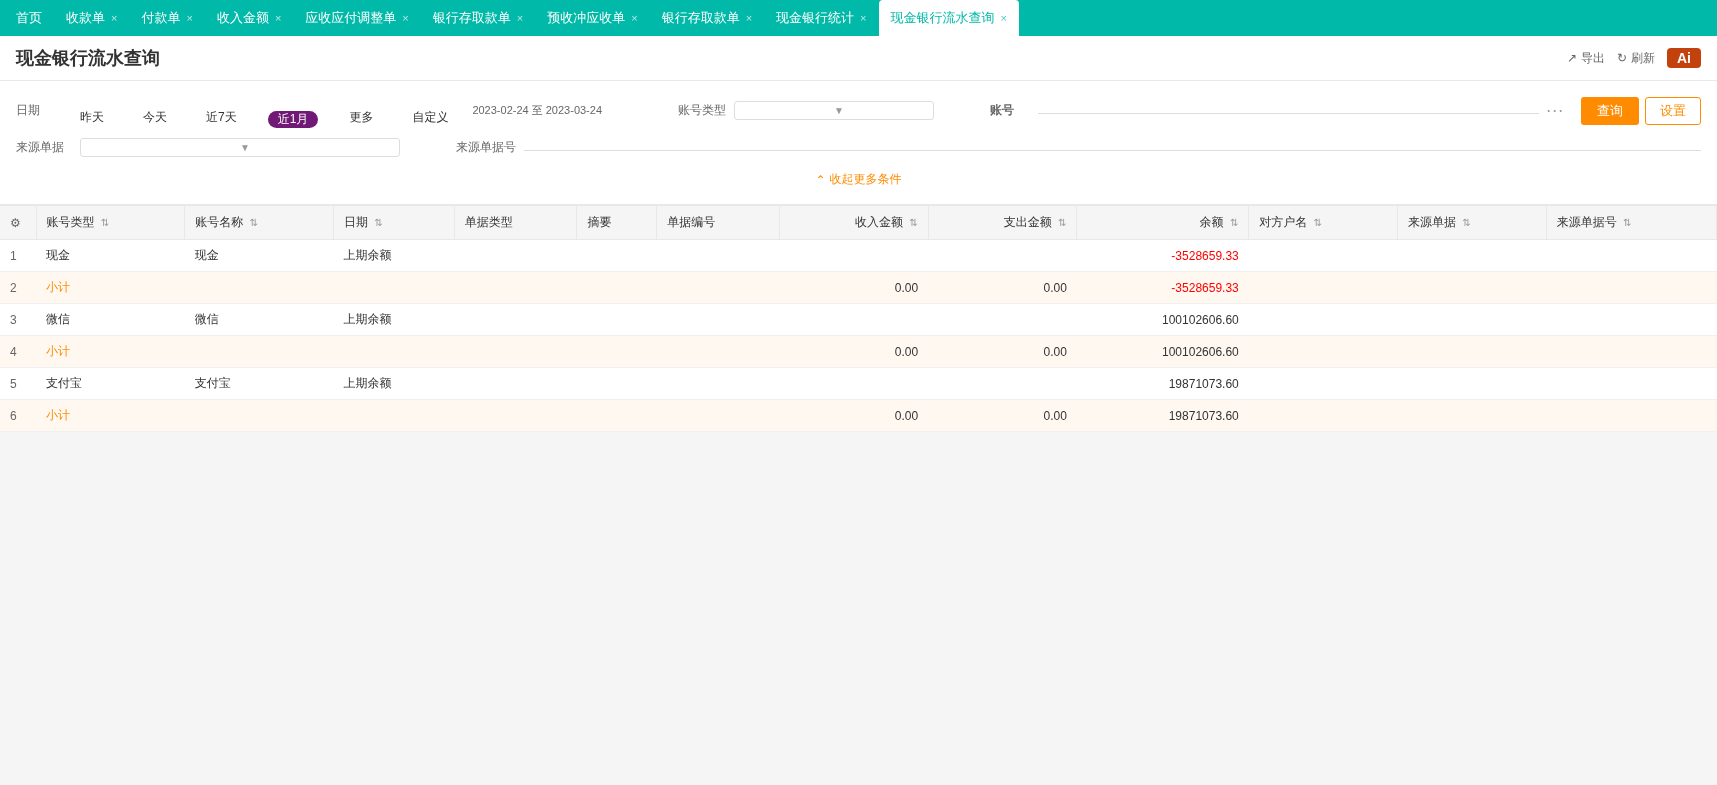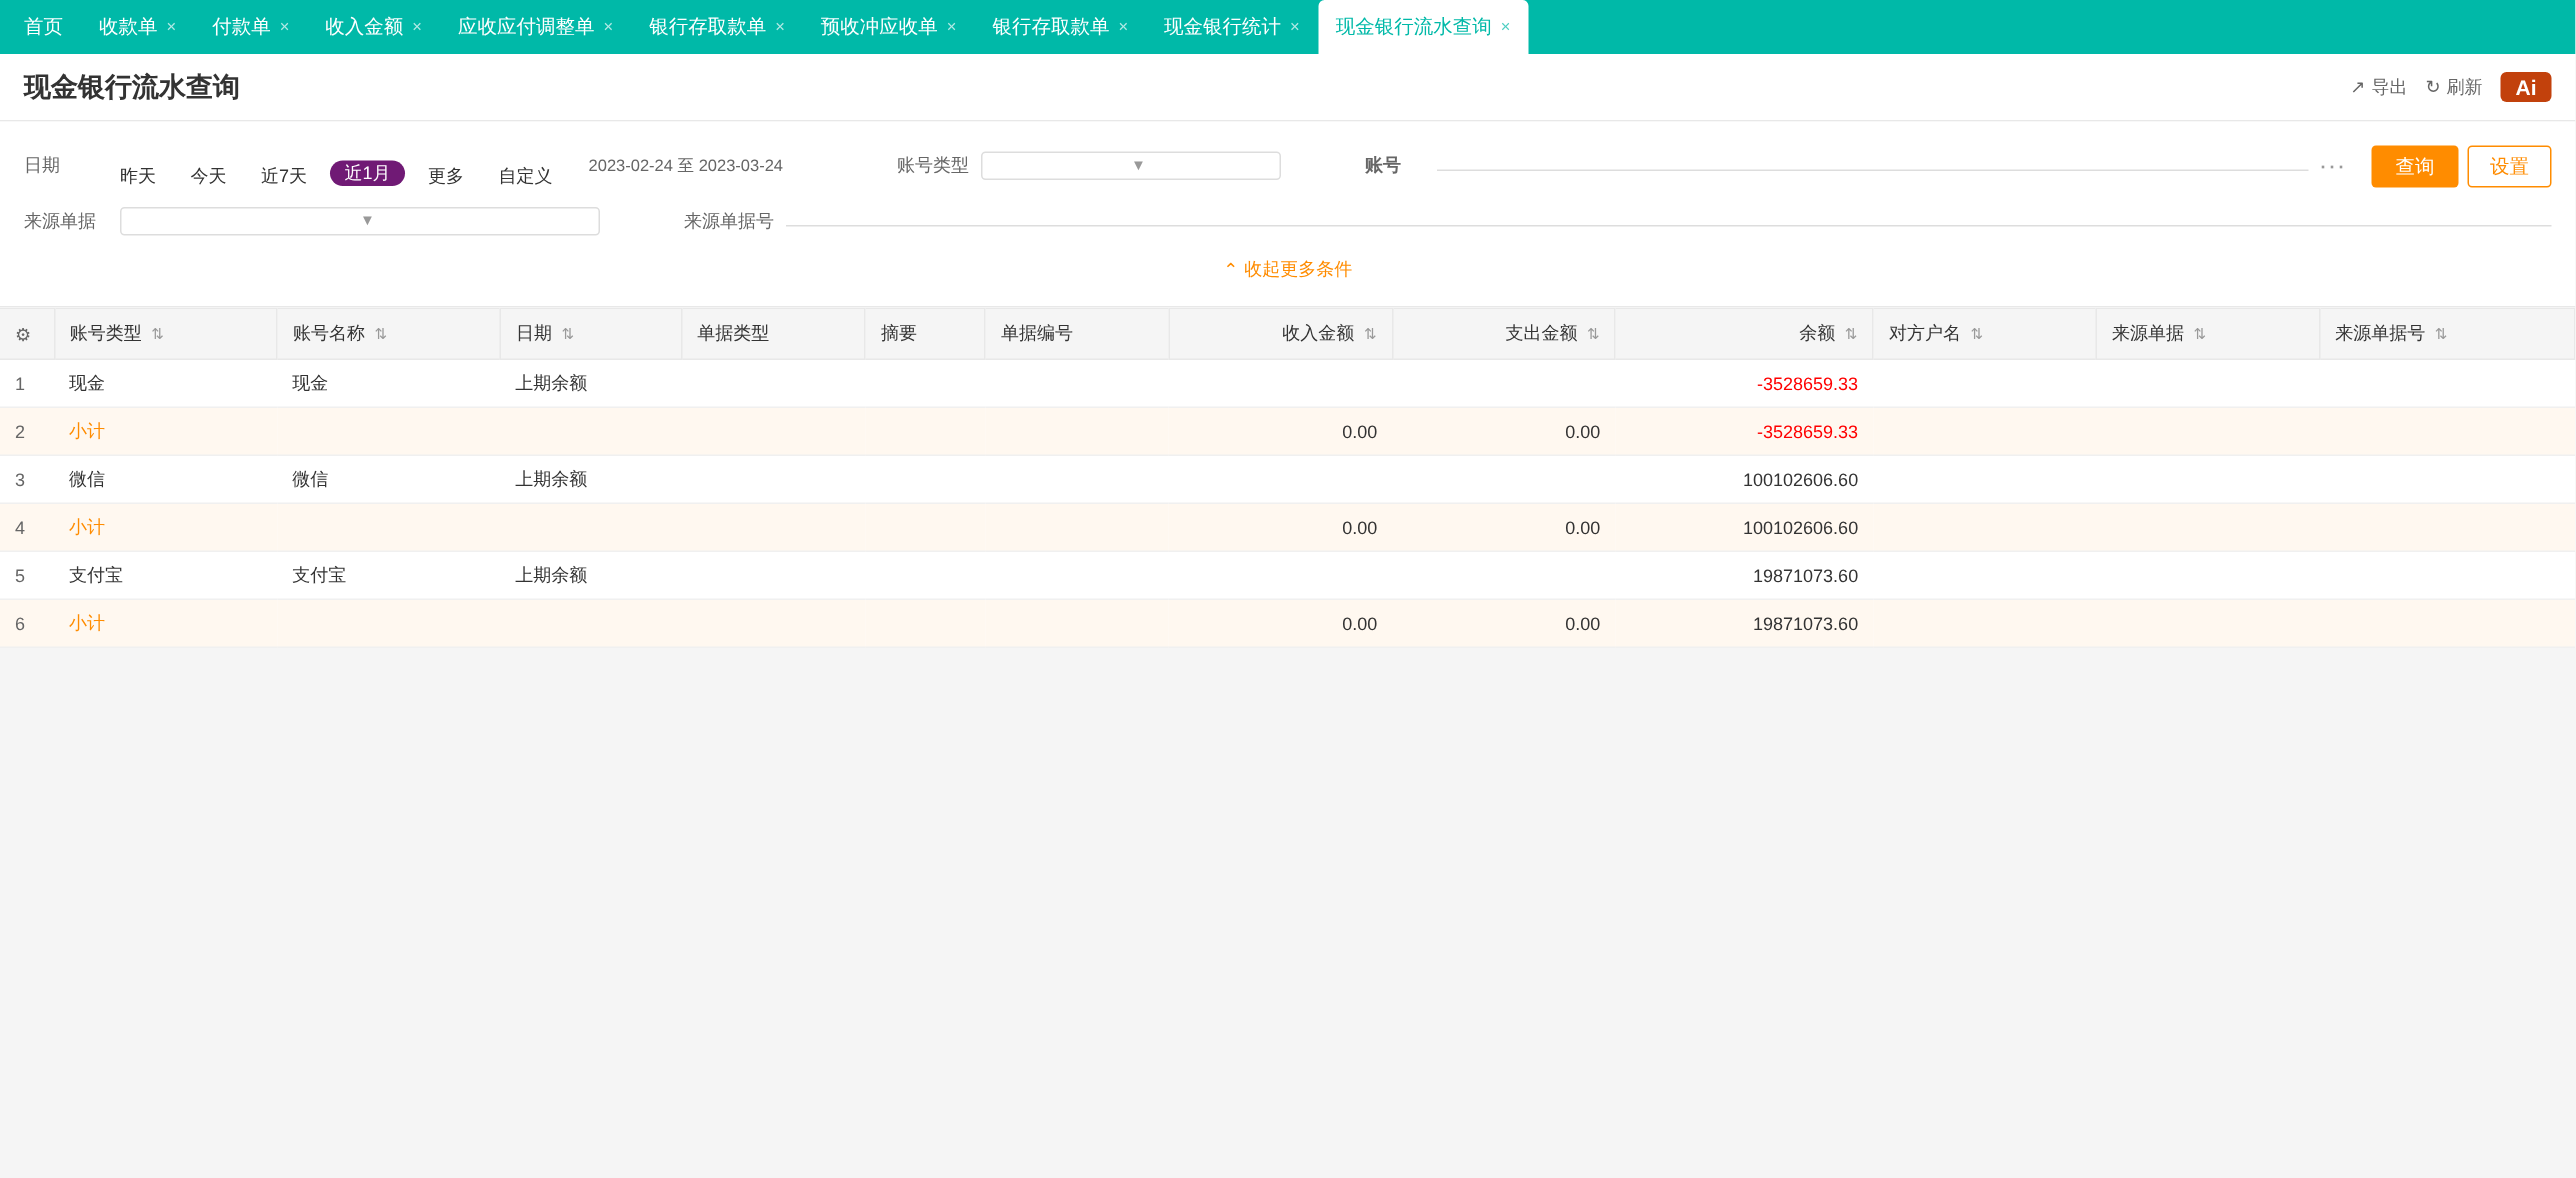--- a/index.html
+++ b/index.html
@@ -75,22 +75,22 @@
       gap: 16px;
       margin-bottom: 10px;
     }
     .filter-label {
       color: #666;
       white-space: nowrap;
       min-width: 40px;
     }
     .filter-date-options {
       display: flex;
-      align-items: flex-start;
-      gap: 7px;
+      align-items: flex-end;
+      gap: 23px;
       margin-top: 14px;
     }
     .date-btn {
       padding: 2px 8px;
       cursor: pointer;
       border-radius: 3px;
       color: #333;
     }
     .date-btn.active {
       background: #701a75;

